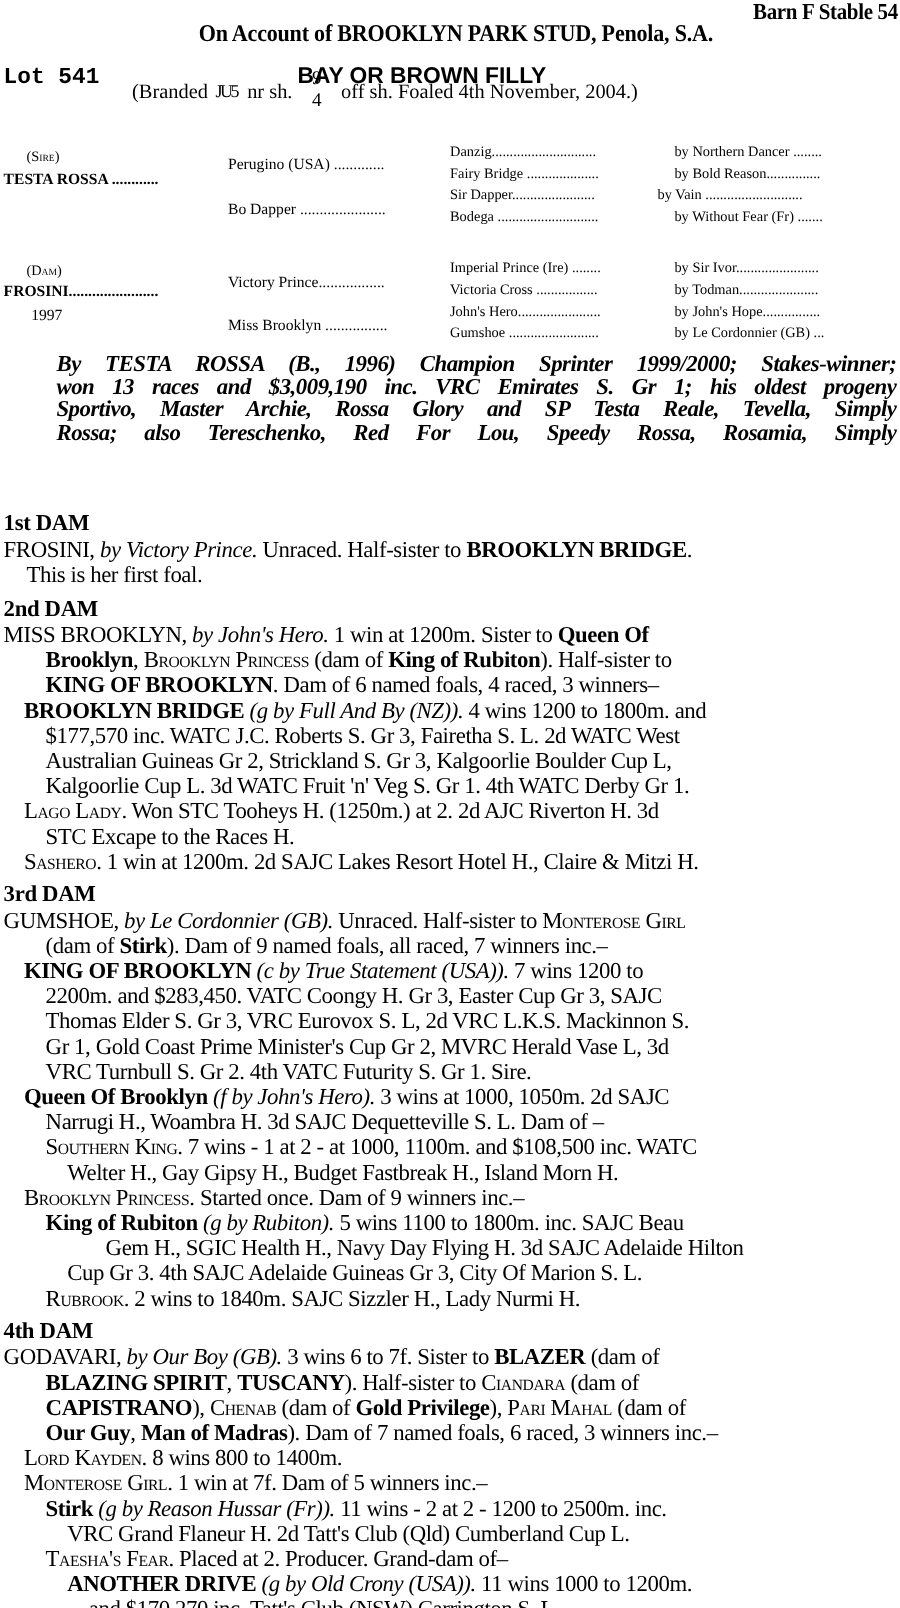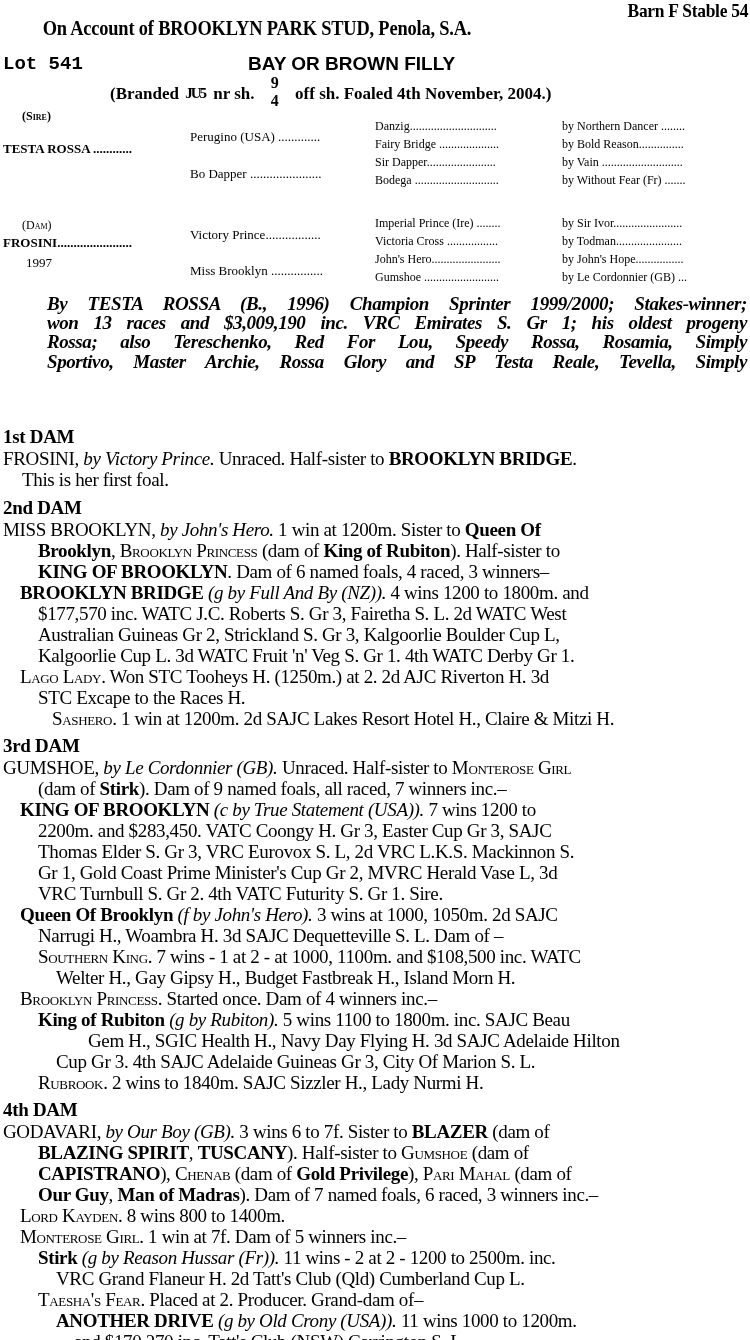--- a/index.html
+++ b/index.html
@@ -6,34 +6,34 @@
   body {
     width: 750px; height: 1340px; overflow: hidden; position: relative;
     font-family: "Liberation Serif", serif; color: #000;
   }
   .hdr-right {
     position: absolute; right: 2px; top: 0px;
     font-family: "Liberation Serif", serif; font-weight: bold; font-size: 19px;
     letter-spacing: -0.3px; transform: scaleX(0.92); transform-origin: right top;
   }
   .hdr-account {
-    position: absolute; left: 0; width: 736px; top: 17px; 
+    position: absolute; left: 0; width: 736px; top: 17px; text-align: center;
     font-weight: bold; font-size: 20px; letter-spacing: -0.2px;
   }
   .hdr-account span { display: inline-block; transform: scaleX(0.92); margin-left: 24px; }
   .lot {
     position: absolute; left: 3px; top: 53px;
     font-family: Liberation Mono, monospace; font-weight: bold; font-size: 19px;
   }
   .lot-title {
     position: absolute; left: 248px; top: 53px;
     font-family: "Liberation Sans", sans-serif; font-weight: bold; font-size: 19px;
   }
   .branded {
-    position: absolute; left: 110px; top: 84px; font-size: 17px; white-space: nowrap; font-weight: bold;
+    position: absolute; left: 110px; top: 67px; font-size: 17px; white-space: nowrap;
   }
   .brand-mark { display: inline-block; font-size: 15px; letter-spacing: -2px; vertical-align: 1px; margin: 0 4px 0 2px; }
   .frac { display: inline-block; position: relative; width: 20px; height: 20px; vertical-align: top; margin: 0 4px 0 8px; }
   .frac .num { position: absolute; top: -10px; left: 4px; font-size: 16px; }
   .frac .den { position: absolute; top: 8px; left: 4px; font-size: 16px; }
 
   
   .ped { position: absolute; font-size: 13px; white-space: nowrap; }
   .ped.small { font-size: 12px; }
   .sc { font-variant: small-caps; }
@@ -61,54 +61,54 @@
 <div class="lot-title">BAY OR BROWN FILLY</div>
 <div class="branded">
   <span>(Branded</span>
   <span class="brand-mark">JU5</span>
   <span>nr sh.</span>
   <span class="frac"><span class="num">9</span><span class="den">4</span></span>
   <span>off sh. Foaled 4th November, 2004.)</span>
 </div>
 
 <div>
-  <div class="ped small sc" style="left:22px;top:109px;font-weight:bold;">(Sire)</div>
+  <div class="ped small sc" style="left:22px;top:123px;">(Sire)</div>
   <div class="ped b" style="left:3px;top:141px;">TESTA ROSSA ............</div>
   <div class="ped small sc" style="left:22px;top:218px;">(Dam)</div>
   <div class="ped b" style="left:3px;top:235px;">FROSINI.......................</div>
   <div class="ped" style="left:26px;top:255px;">1997</div>
 
   <div class="ped" style="left:190px;top:129px;">Perugino (USA) .............</div>
   <div class="ped" style="left:190px;top:166px;">Bo Dapper ......................</div>
   <div class="ped" style="left:190px;top:227px;">Victory Prince.................</div>
   <div class="ped" style="left:190px;top:263px;">Miss Brooklyn ................</div>
 
   <div class="ped small" style="left:375px;top:119px;">Danzig.............................</div>
   <div class="ped small" style="left:562px;top:119px;">by Northern Dancer ........</div>
   <div class="ped small" style="left:375px;top:137px;">Fairy Bridge ....................</div>
   <div class="ped small" style="left:562px;top:137px;">by Bold Reason...............</div>
   <div class="ped small" style="left:375px;top:155px;">Sir Dapper.......................</div>
-  <div class="ped small" style="left:562px;top:155px;">by Vain ...........................</div>
+  <div class="ped small" style="left:548px;top:155px;">by Vain ...........................</div>
   <div class="ped small" style="left:375px;top:173px;">Bodega ............................</div>
   <div class="ped small" style="left:562px;top:173px;">by Without Fear (Fr) .......</div>
   <div class="ped small" style="left:375px;top:216px;">Imperial Prince (Ire) ........</div>
   <div class="ped small" style="left:562px;top:216px;">by Sir Ivor.......................</div>
   <div class="ped small" style="left:375px;top:234px;">Victoria Cross .................</div>
   <div class="ped small" style="left:562px;top:234px;">by Todman......................</div>
   <div class="ped small" style="left:375px;top:252px;">John's Hero.......................</div>
   <div class="ped small" style="left:562px;top:252px;">by John's Hope................</div>
   <div class="ped small" style="left:375px;top:270px;">Gumshoe .........................</div>
   <div class="ped small" style="left:562px;top:270px;">by Le Cordonnier (GB) ...</div>
 </div>
 
 <div class="sire-para">
   <span>By TESTA ROSSA (B., 1996) Champion Sprinter 1999/2000; Stakes-winner;</span>
   <span>won 13 races and $3,009,190 inc. VRC Emirates S. Gr 1; his oldest progeny</span>
+  <span>Sportivo, Master Archie, Rossa Glory and SP Testa Reale, Tevella, Simply</span>
   <span>Rossa; also Tereschenko, Red For Lou, Speedy Rossa, Rosamia, Simply</span>
-  <span>Sportivo, Master Archie, Rossa Glory and SP Testa Reale, Tevella, Simply</span>
 </div>
 
 <div class="sec-h" style="top:426px;">1st DAM</div>
 <div class="ln" style="left:3px;top:449px;">
   <span>FROSINI,</span> <span class="i">by Victory Prince.</span> <span>Unraced. Half-sister to</span> <span class="b">BROOKLYN BRIDGE</span><span>.</span>
 </div>
 <div class="ln" style="left:22px;top:470px;">This is her first foal.</div>
 
 <div class="sec-h" style="top:497px;">2nd DAM</div>
 <div class="ln" style="left:3px;top:520px;width:744px;">
@@ -123,21 +123,21 @@
 <div class="ln" style="left:20px;top:583px;">
   <span class="b">BROOKLYN BRIDGE</span> <span class="i">(g by Full And By (NZ)).</span> <span>4 wins 1200 to 1800m. and</span>
 </div>
 <div class="ln" style="left:38px;top:604px;">$177,570 inc. WATC J.C. Roberts S. Gr 3, Fairetha S. L. 2d WATC West</div>
 <div class="ln" style="left:38px;top:625px;">Australian Guineas Gr 2, Strickland S. Gr 3, Kalgoorlie Boulder Cup L,</div>
 <div class="ln" style="left:38px;top:646px;">Kalgoorlie Cup L. 3d WATC Fruit 'n' Veg S. Gr 1. 4th WATC Derby Gr 1.</div>
 <div class="ln" style="left:20px;top:667px;">
   <span class="sc">Lago Lady</span><span>. Won STC Tooheys H. (1250m.) at 2. 2d AJC Riverton H. 3d</span>
 </div>
 <div class="ln" style="left:38px;top:688px;">STC Excape to the Races H.</div>
-<div class="ln" style="left:20px;top:709px;margin-left:32px;">
+<div class="ln" style="left:20px;top:709px;">
   <span class="sc">Sashero</span><span>. 1 win at 1200m. 2d SAJC Lakes Resort Hotel H., Claire &amp; Mitzi H.</span>
 </div>
 
 <div class="sec-h" style="top:735px;">3rd DAM</div>
 <div class="ln" style="left:3px;top:758px;">
   <span>GUMSHOE,</span> <span class="i">by Le Cordonnier (GB).</span> <span>Unraced. Half-sister to</span> <span class="sc">Monterose Girl</span>
 </div>
 <div class="ln" style="left:38px;top:779px;">
   <span>(dam of</span> <span class="b">Stirk</span><span>). Dam of 9 named foals, all raced, 7 winners inc.–</span>
 </div>
@@ -150,37 +150,37 @@
 <div class="ln" style="left:38px;top:884px;">VRC Turnbull S. Gr 2. 4th VATC Futurity S. Gr 1. Sire.</div>
 <div class="ln" style="left:20px;top:905px;">
   <span class="b">Queen Of Brooklyn</span> <span class="i">(f by John's Hero).</span> <span>3 wins at 1000, 1050m. 2d SAJC</span>
 </div>
 <div class="ln" style="left:38px;top:926px;">Narrugi H., Woambra H. 3d SAJC Dequetteville S. L. Dam of –</div>
 <div class="ln" style="left:38px;top:947px;">
   <span class="sc">Southern King</span><span>. 7 wins - 1 at 2 - at 1000, 1100m. and $108,500 inc. WATC</span>
 </div>
 <div class="ln" style="left:56px;top:968px;">Welter H., Gay Gipsy H., Budget Fastbreak H., Island Morn H.</div>
 <div class="ln" style="left:20px;top:989px;">
-  <span class="sc">Brooklyn Princess</span><span>. Started once. Dam of 4 winners inc.–</span>
+  <span class="sc">Brooklyn Princess</span><span>. Started once. Dam of 9 winners inc.–</span>
 </div>
 <div class="ln" style="left:38px;top:1010px;">
   <span class="b">King of Rubiton</span> <span class="i">(g by Rubiton).</span> <span>5 wins 1100 to 1800m. inc. SAJC Beau</span>
 </div>
 <div class="ln" style="left:56px;top:1031px;margin-left:32px;">Gem H., SGIC Health H., Navy Day Flying H. 3d SAJC Adelaide Hilton</div>
 <div class="ln" style="left:56px;top:1052px;">Cup Gr 3. 4th SAJC Adelaide Guineas Gr 3, City Of Marion S. L.</div>
 <div class="ln" style="left:38px;top:1073px;">
   <span class="sc">Rubrook</span><span>. 2 wins to 1840m. SAJC Sizzler H., Lady Nurmi H.</span>
 </div>
 
 <div class="sec-h" style="top:1099px;">4th DAM</div>
 <div class="ln" style="left:3px;top:1122px;">
   <span>GODAVARI,</span> <span class="i">by Our Boy (GB).</span> <span>3 wins 6 to 7f. Sister to</span> <span class="b">BLAZER</span> <span>(dam of</span>
 </div>
 <div class="ln" style="left:38px;top:1143px;">
-  <span class="b">BLAZING SPIRIT</span>, <span class="b">TUSCANY</span><span>). Half-sister to</span> <span class="sc">Gumshoe</span> <span>(dam of</span>
+  <span class="b">BLAZING SPIRIT</span>, <span class="b">TUSCANY</span><span>). Half-sister to</span> <span class="sc">Ciandara</span> <span>(dam of</span>
 </div>
 <div class="ln" style="left:38px;top:1164px;">
   <span class="b">CAPISTRANO</span>), <span class="sc">Chenab</span> <span>(dam of</span> <span class="b">Gold Privilege</span>), <span class="sc">Pari Mahal</span> <span>(dam of</span>
 </div>
 <div class="ln" style="left:38px;top:1185px;">
   <span class="b">Our Guy</span>, <span class="b">Man of Madras</span><span>). Dam of 7 named foals, 6 raced, 3 winners inc.–</span>
 </div>
 <div class="ln" style="left:20px;top:1206px;">
   <span class="sc">Lord Kayden</span><span>. 8 wins 800 to 1400m.</span>
 </div>

